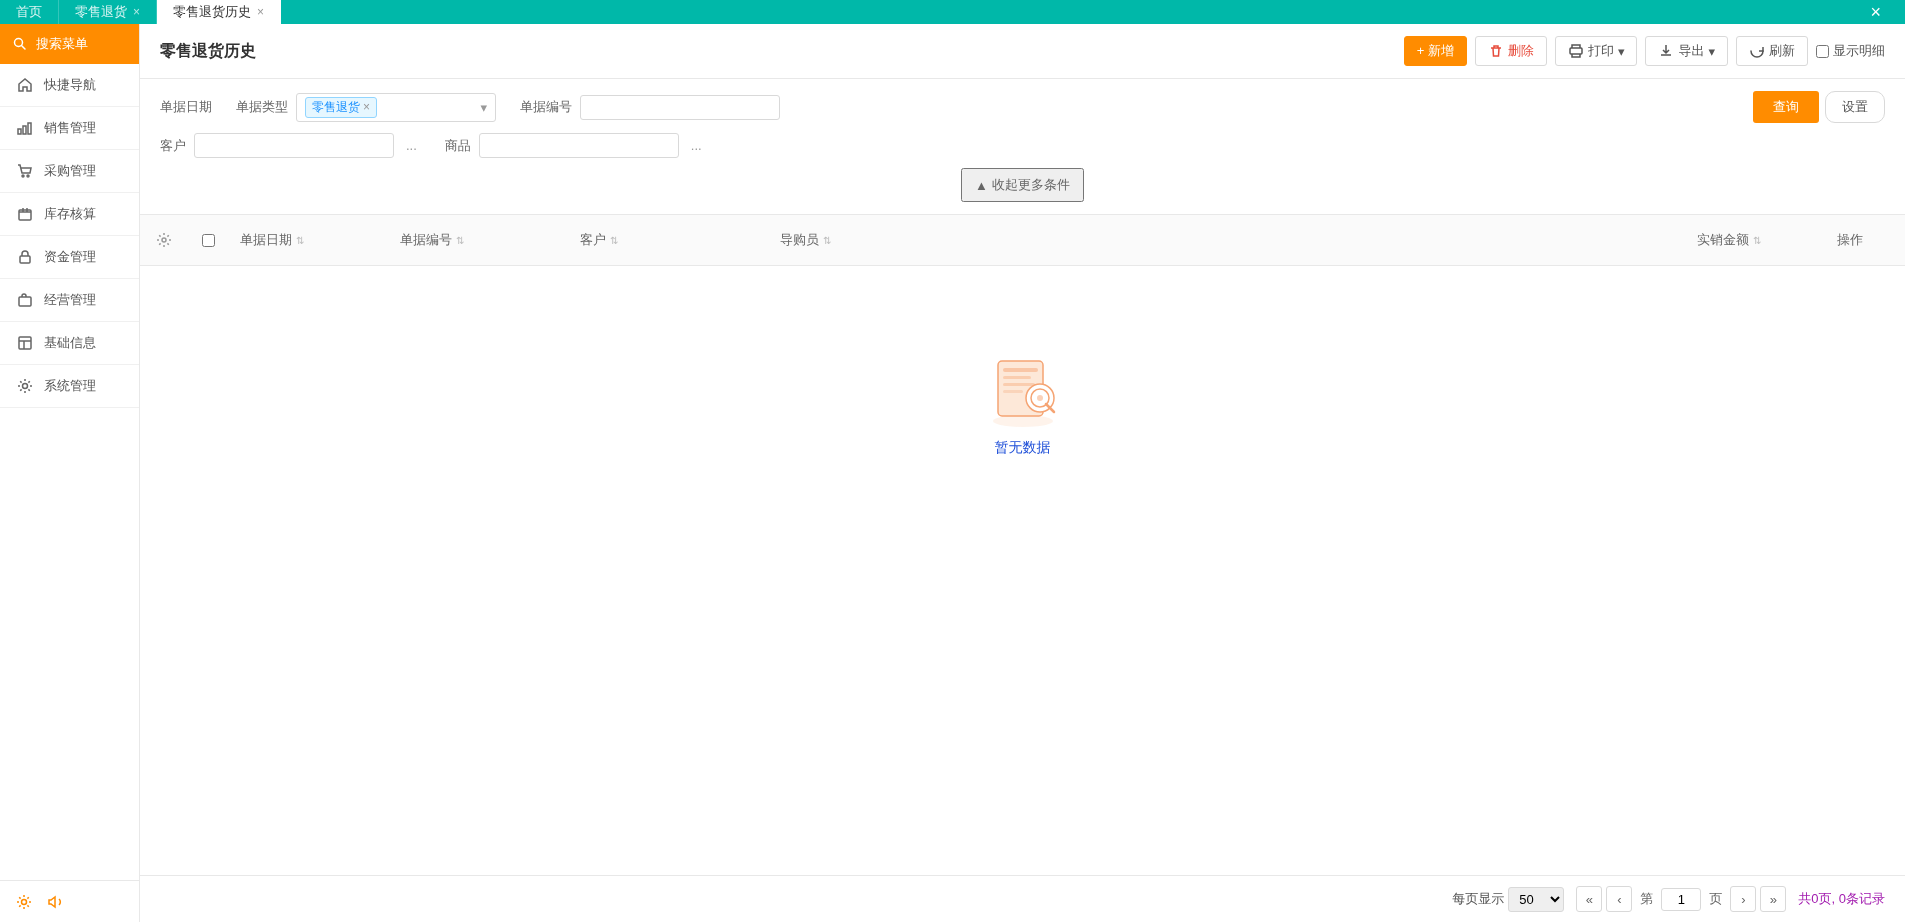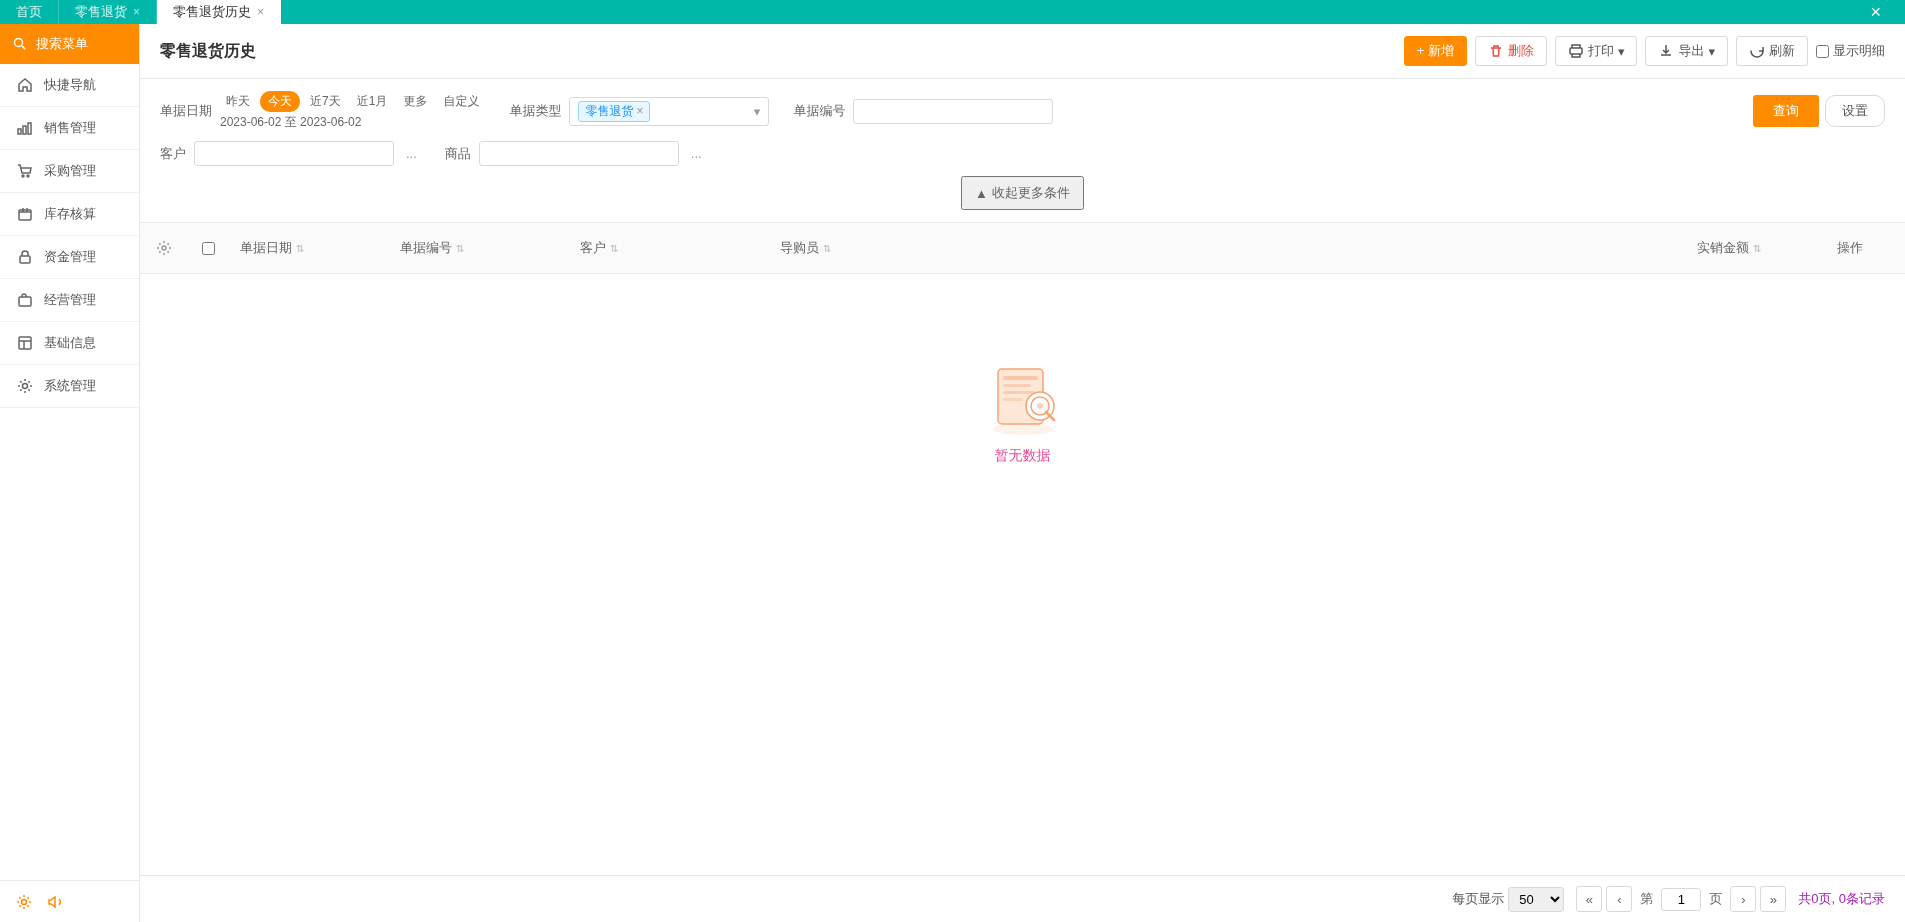--- a/index.html
+++ b/index.html
@@ -63,21 +63,21 @@
     .th-checkbox { width: 40px; justify-content: center; }
     .th-date { width: 160px; }
     .th-bill { width: 180px; }
     .th-customer { width: 200px; }
     .th-guide { width: 160px; }
     .th-amount { width: 140px; margin-left: auto; }
     .th-action { width: 80px; }
 
     
     .empty-state { display: flex; flex-direction: column; align-items: center; justify-content: center; flex: 1; padding: 80px 0; }
-    .empty-text { color: #ec4899; font-size: 14px; }
+    .empty-text { color: #1d4ed8; font-size: 14px; }
 
     
     .pagination { background: #fff; border-top: 1px solid #e8e8e8; padding: 10px 20px; display: flex; align-items: center; justify-content: flex-end; gap: 12px; flex-shrink: 0; }
     .page-size-select { display: flex; align-items: center; gap: 4px; font-size: 13px; color: #555; }
     .page-select { border: 1px solid #d9d9d9; border-radius: 3px; padding: 3px 6px; font-size: 13px; }
     .page-nav { display: flex; align-items: center; gap: 4px; }
     .page-nav-btn { width: 26px; height: 26px; display: flex; align-items: center; justify-content: center; border: 1px solid #d9d9d9; border-radius: 3px; cursor: pointer; color: #666; background: #fff; font-size: 13px; }
     .page-input { border: 1px solid #d9d9d9; border-radius: 3px; width: 40px; text-align: center; padding: 3px; font-size: 13px; }
 
     
@@ -266,31 +266,20 @@
             <span>显示明细</span>
           </label>
         </div>
       </div>
 
       <div class="filter-area">
         <div class="filter-row">
 
           <div class="filter-item">
             <span class="filter-label">单据日期</span>
-            <div class="filter-date-col">
-              <div class="date-shortcuts">
-                <span class="date-btn">昨天</span>
-                <span class="date-btn active">今天</span>
-                <span class="date-btn">近7天</span>
-                <span class="date-btn">近1月</span>
-                <span class="date-btn">更多</span>
-                <span class="date-btn">自定义</span>
-              </div>
-              <div class="date-range">2023-06-02 至 2023-06-02</div>
-            </div>
           </div>
 
           <div class="filter-item">
             <span class="filter-label">单据类型</span>
             <div class="type-select">
               <div class="type-tag">
                 <span>零售退货</span>
                 <span class="tag-close">×</span>
               </div>
               <span class="type-select-arrow">▾</span>

